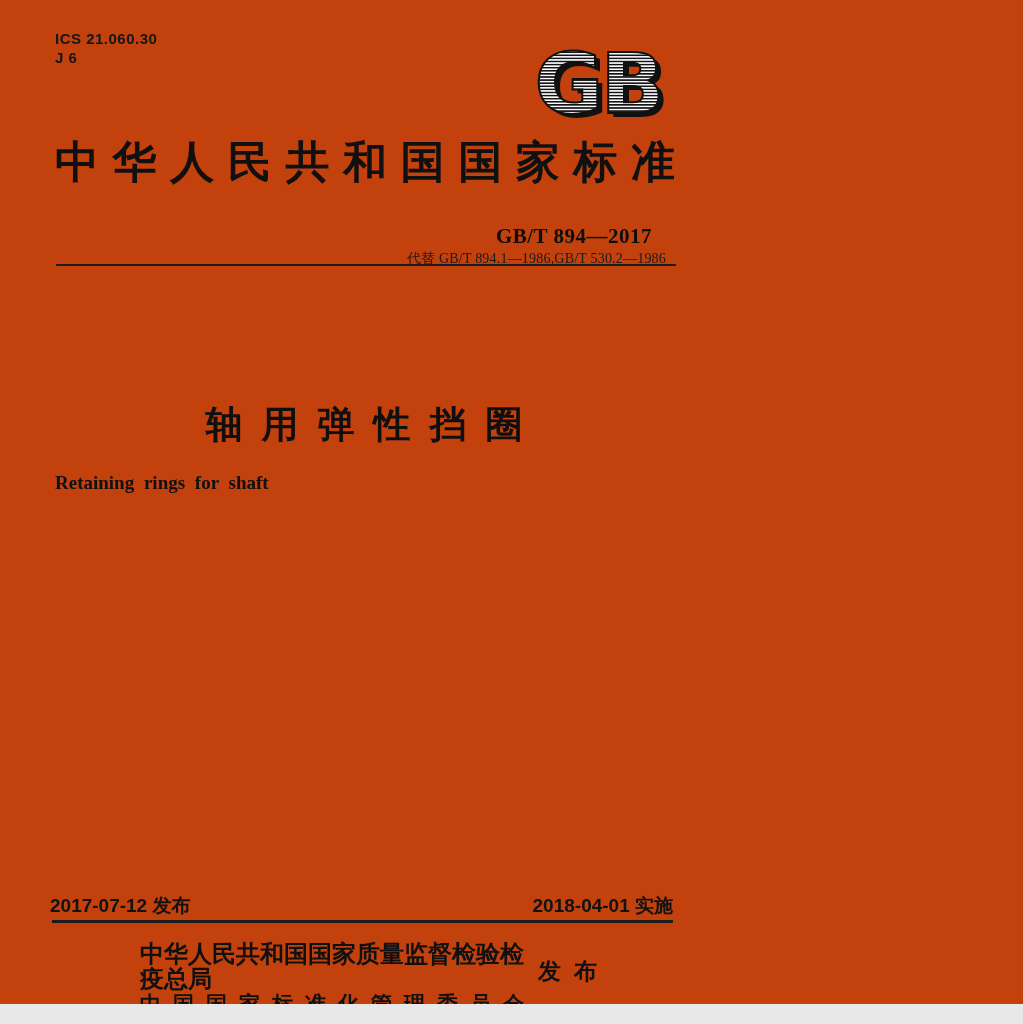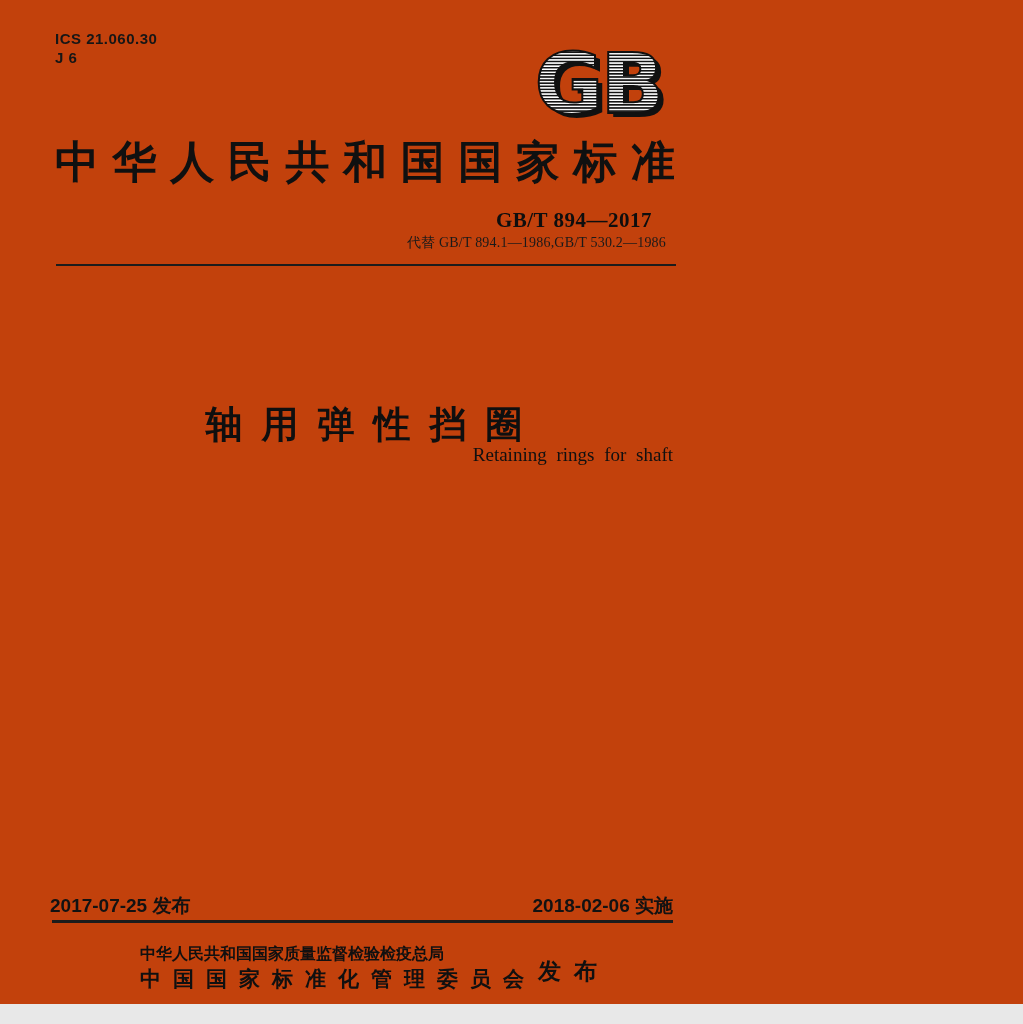--- a/index.html
+++ b/index.html
@@ -39,57 +39,58 @@
   .std-block{
     top:209px;right:357px;
     text-align:right;
     font-family:"Liberation Serif","DejaVu Serif",serif;
   }
   .std-number{
     font-weight:bold;font-size:21px;line-height:23px;
     letter-spacing:.5px;
     padding-right:14px;
     color:#0e0e0e;
+    margin-top:16px;
   }
   .std-replaces{
     font-size:14px;line-height:16px;margin-top:3px;
     color:#1a1a1a;letter-spacing:.2px;
   }
 
   .rule{background:#1c1c1c;}
   .rule-top{left:56px;top:264px;width:620px;height:2px;}
   .rule-bottom{left:52px;top:920px;width:621px;height:3px;}
 
   
   .title-cn{
     left:55px;top:405px;width:618px;
     display:flex;justify-content:center;gap:19px;
     font-size:37px;font-weight:bold;line-height:40px;
     color:#0f0f0f;
   }
   .title-en{
-    left:55px;top:444px;width:618px;
-    text-align:right;
+    left:55px;top:472px;width:618px;
+    text-align:left;
     font-family:"Liberation Serif","DejaVu Serif",serif;
-    font-weight:normal;font-size:19px;line-height:22px;
+    font-weight:bold;font-size:19px;line-height:22px;
     word-spacing:5px;
     color:#101010;
   }
 
   
   .dates-row{
     left:50px;top:895px;width:623px;
     display:flex;justify-content:space-between;
     font-size:19px;font-weight:bold;line-height:22px;
     color:#121212;
   }
 
   
   .issuer-block{left:140px;top:941px;width:384px;font-weight:bold;color:#101010;}
-  .issuer-line1{font-size:16px;line-height:25px;}
+  .issuer-line1{font-size:24px;line-height:25px;}
   .issuer-line2{font-size:21px;line-height:25px;}
   .publish-label{
     left:538px;top:956px;
     font-size:23px;font-weight:bold;
     letter-spacing:13px;white-space:nowrap;
     color:#101010;
   }
 </style>
 </head>
 <body>
@@ -141,22 +142,22 @@
       <span>轴</span>
       <span>用</span>
       <span>弹</span>
       <span>性</span>
       <span>挡</span>
       <span>圈</span>
     </div>
   <div class="abs title-en">Retaining rings for shaft</div>
 
   <div class="abs dates-row">
-    <span>2017-07-25 发布</span>
-    <span>2018-02-06 实施</span>
+    <span>2017-07-12 发布</span>
+    <span>2018-04-01 实施</span>
   </div>
 
   <div class="abs rule rule-bottom"></div>
 
   <div class="abs issuer-block">
     <div class="issuer-line1">中华人民共和国国家质量监督检验检疫总局</div>
     <div class="issuer-line2 char-justify">
         <span>中</span>
         <span>国</span>
         <span>国</span>

